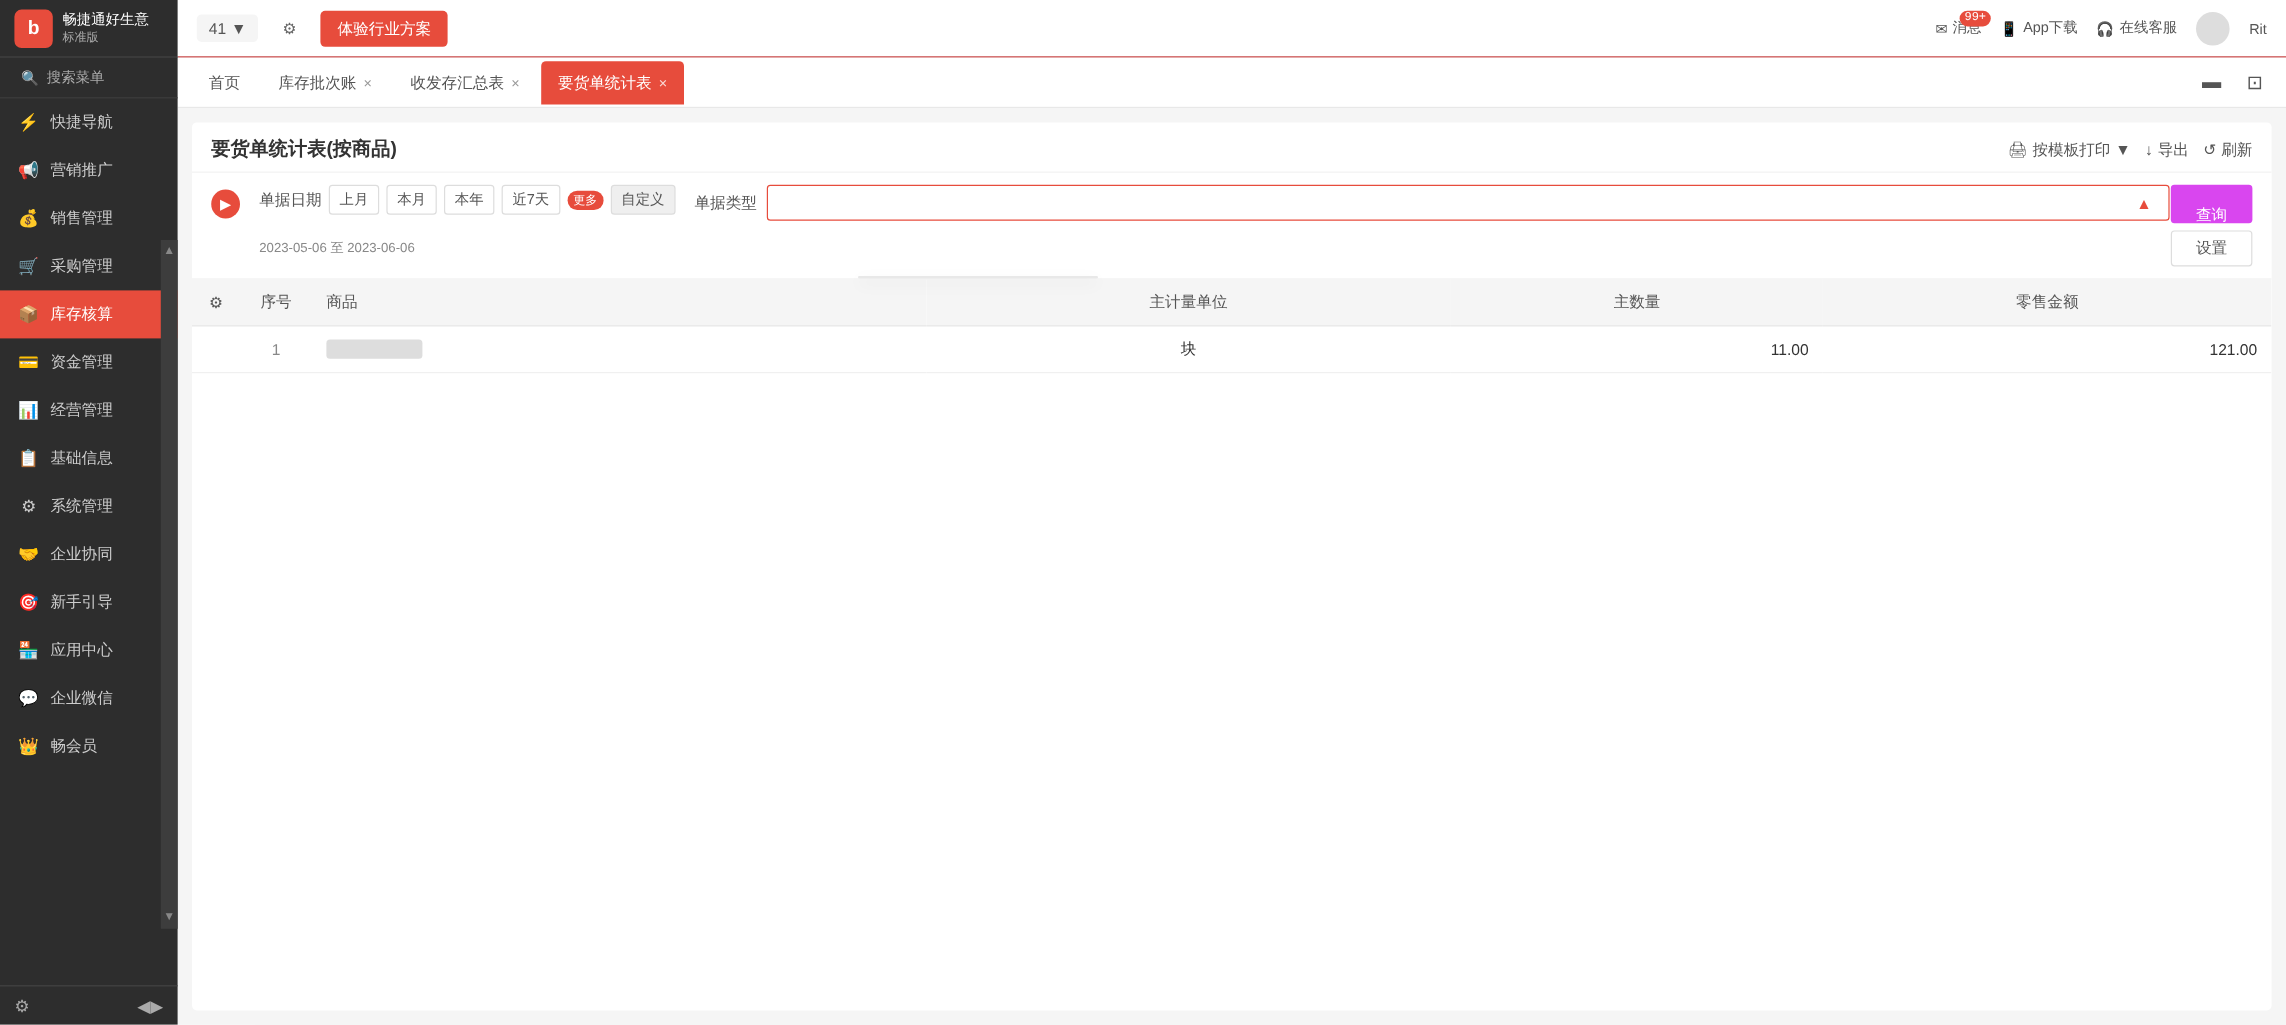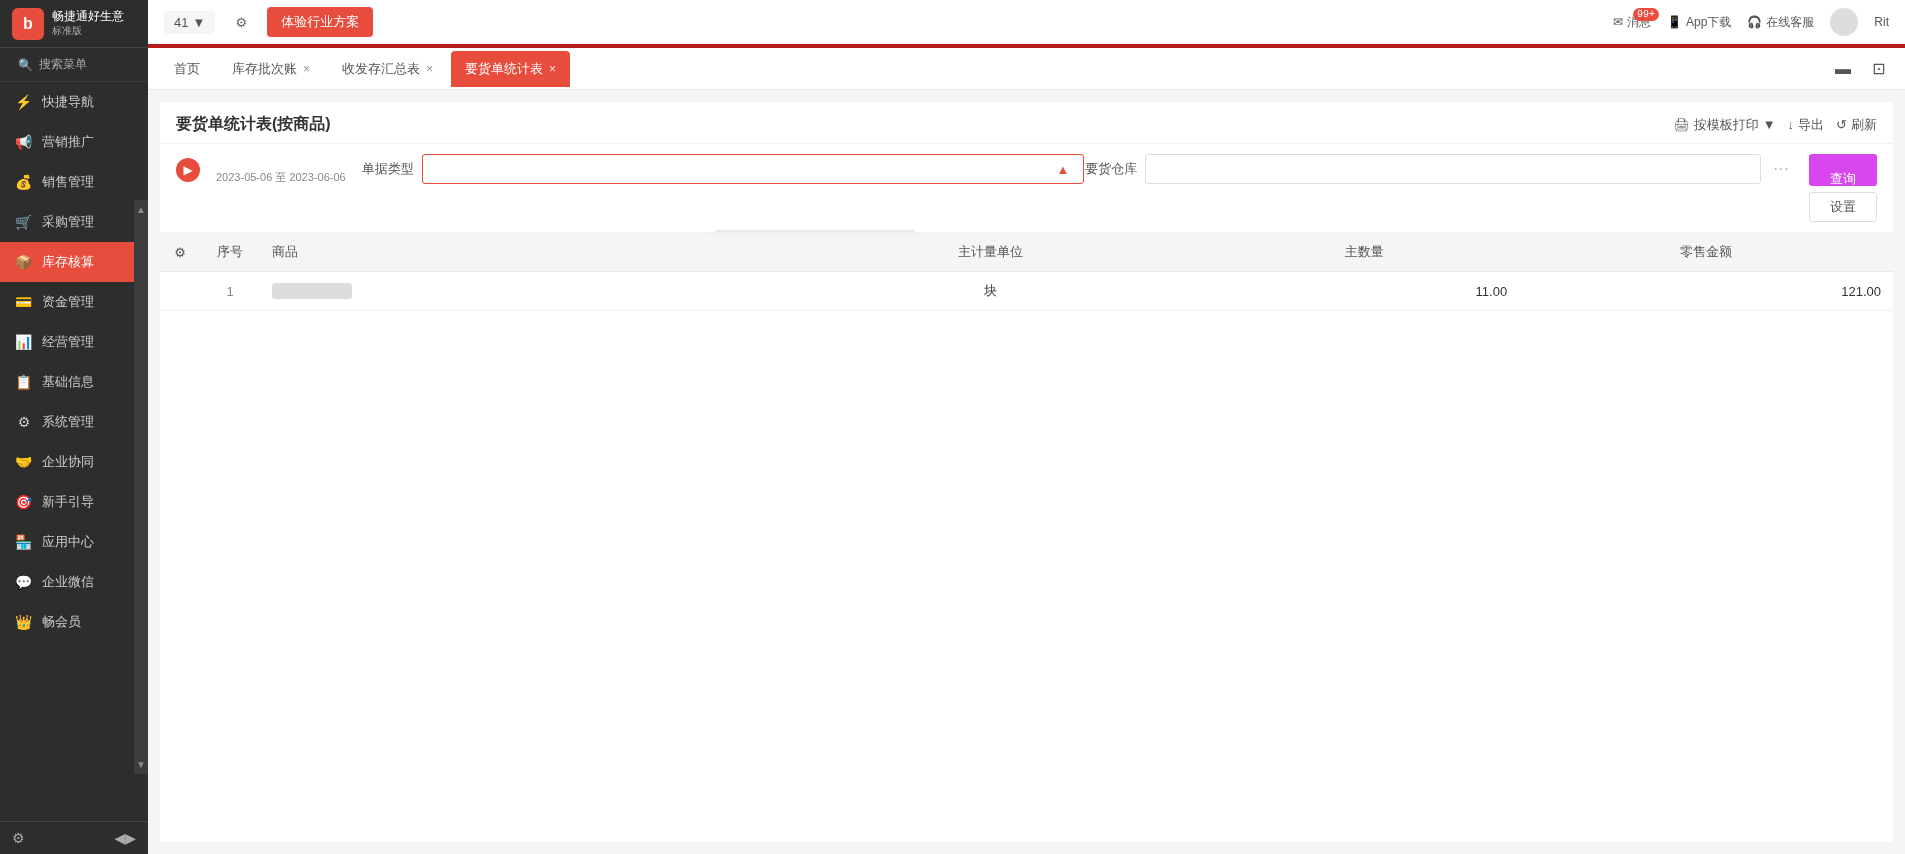--- a/index.html
+++ b/index.html
@@ -94,21 +94,21 @@
       overflow: hidden;
     }
 
     
     .top-header {
       background: #fff;
       height: 48px;
       display: flex;
       align-items: center;
       padding: 0 16px;
-      border-bottom: 4px solid #b91c1c;
+      border-bottom: 1px solid #b91c1c;
       justify-content: space-between;
     }
     .top-left {
       display: flex;
       align-items: center;
       gap: 12px;
     }
     .branch-selector {
       display: flex;
       align-items: center;
@@ -658,38 +658,42 @@
             <span>↺</span>
             <span>刷新</span>
           </div>
         </div>
       </div>
 
       <div class="filter-bar">
         <div class="expand-btn">▶</div>
 
         <div class="filter-group">
+          <div class="filter-date-row">
+            <span class="filter-select-label">单据日期</span>
+            <button class="date-quick-btn">上月</button>
+            <button class="date-quick-btn">本月</button>
+            <button class="date-quick-btn">本年</button>
+            <button class="date-quick-btn">近7天</button>
+            <span class="date-more-badge">更多</span>
+            <button class="date-custom-btn">自定义</button>
+          </div>
           <div class="date-range-text">2023-05-06 至 2023-06-06</div>
         </div>
 
         <div class="filter-select-group">
           <div class="filter-select-row">
             <span class="filter-select-label">单据类型</span>
             <div style="position:relative;display:flex;align-items:center;flex:1;">
               <input class="filter-select-input" type="text" value="" style="">
               <span class="filter-select-arrow">▲</span>
             </div>
           </div>
         </div>
 
-        <div class="filter-warehouse-group">
-          <span class="filter-warehouse-label">要货仓库</span>
-          <input class="filter-warehouse-input" type="text" value="" style="">
-          <span class="filter-more-btn">···</span>
-        </div>
 
         <div style="display:flex;flex-direction:column;gap:6px;justify-content:flex-start;">
           <button class="query-btn">查询</button>
           <button class="set-btn">设置</button>
         </div>
       </div>
 
       <div class="table-container">
         <table>
           <thead>

